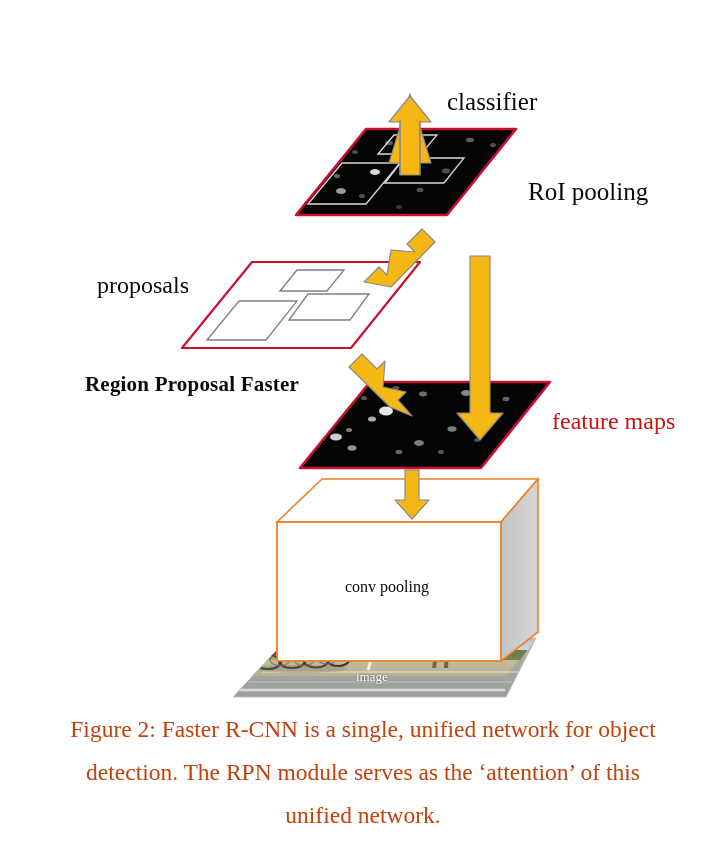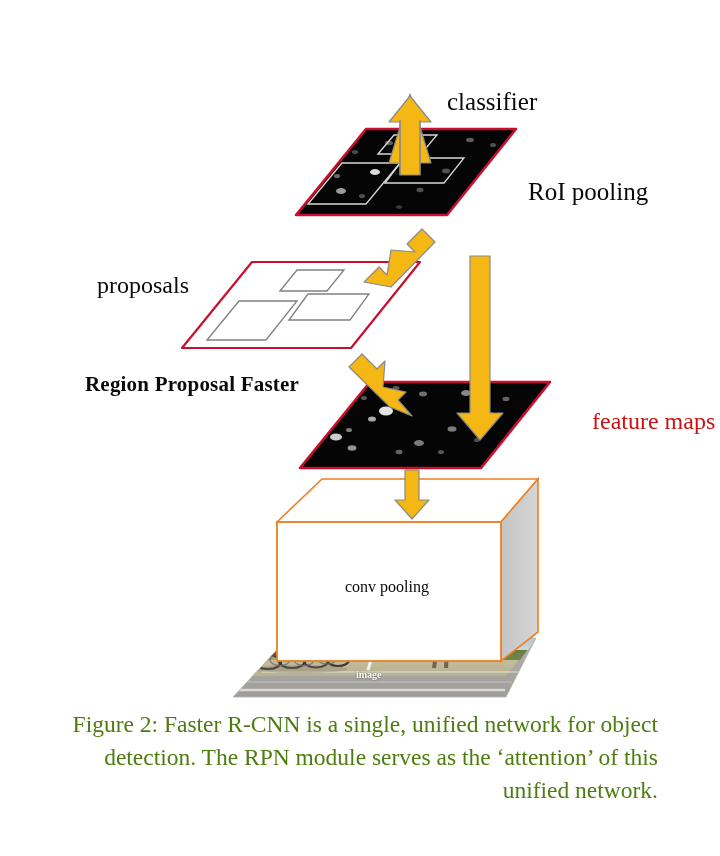--- a/index.html
+++ b/index.html
@@ -47,43 +47,42 @@
   #label-rpn {
     left: 85px; top: 372px;
     font-size: 21px;
     font-weight: bold;
     letter-spacing: 0.2px;
   }
   #label-feature-maps {
     left: 552px; top: 408px;
     font-size: 24px;
     color: #cc1111;
-    margin-left: 40px;
   }
   #label-conv-layers {
     left: 345px; top: 578px;
     font-size: 16px;
   }
   #label-image {
     left: 356px; top: 669px;
-    font-size: 10px;
-    font-weight: bold;
+    font-size: 13px;
+    font-weight: normal;
     color: #ffffff;
     text-shadow: 0 0 2px rgba(0,0,0,0.55);
   }
   #caption {
     position: absolute;
     left: 68px;
     top: 708px;
     width: 590px;
     font-family: "Liberation Serif", "DejaVu Serif", serif;
     font-size: 23.5px;
-    line-height: 33px;
-    color: #4d7c0f;
-    text-align: right;
+    line-height: 43px;
+    color: #c2410c;
+    text-align: center;
   }
 </style>
 </head>
 <body>
 
 <div id="figure-root">
 
   <svg id="diagram-svg" viewBox="0 0 720 706">
     <defs>
 

